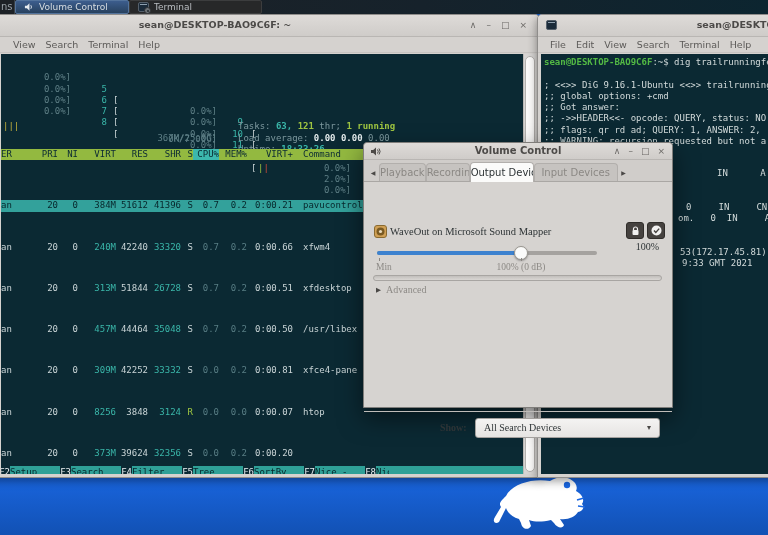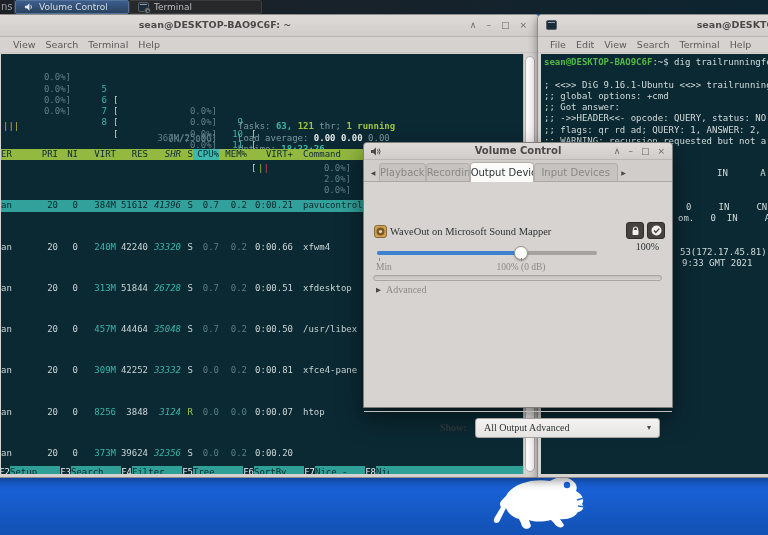--- a/index.html
+++ b/index.html
@@ -69,21 +69,21 @@
   .greenv { color:#9ec441; font-weight:bold; }
   .whitev { color:#e4ebec; font-weight:bold; }
 
   .phead { position:absolute; left:0; right:0; top:95px; height:11.4px; line-height:11.4px;
     background:#93b940; color:#0b2a33; display:flex; }
   .phead span, .prow span { display:block; text-align:right; white-space:pre; overflow:hidden; }
   .prows { position:absolute; left:0; right:0; top:106.4px; }
   .prow { display:flex; height:11.27px; line-height:11.27px; }
   .c-u   { width:16px; text-align:left !important; }
   .c-pri { width:41px; } .c-ni { width:20px; } .c-virt { width:38px; }
-  .c-res { width:32px; } .c-shr { width:33px;font-style:italic; } .c-s { width:12px; }
+  .c-res { width:32px; } .c-shr { width:33px; } .c-s { width:12px; }
   .c-cpu { width:26px; } .c-mem { width:28px; } .c-time { width:46px; }
   .c-cmd { flex:1; margin-left:10px; text-align:left !important; }
   .phead .c-cpu { background:#3cb8ae; }
   .phead .c-cmd { text-align:left; }
   .prow .c-virt, .prow .c-shr { color:#3ab6a9; }
   .prow .c-cpu, .prow .c-mem { color:#587d84; }
   .prow.run .c-s { color:#9ec441; }
   .prow.sel { background:#33a19b; }
   .prow.sel span { color:#07262b !important; }
 
@@ -559,21 +559,21 @@
 
       <div class="peak-meter"></div>
 
       <div class="advanced">
         <span class="arr">▶</span><span>Advanced</span>
       </div>
 
       <div class="dlg-sep"></div>
       <div class="show-label">Show:</div>
       <div class="combo">
-        <span>All Output Advanced</span>
+        <span>All Search Devices</span>
         <span class="arr">▾</span>
       </div>
     </div>
   </div>
 
   <div class="taskbar">
     <div class="tb-edge">ns</div>
     <div class="tb-task active">
       <svg class="spk" width="10" height="10" viewBox="0 0 11 11">
         <path d="M1 4 h2.2 L6 1.5 V9.5 L3.2 7 H1 Z" fill="#e6ebf0"></path>

